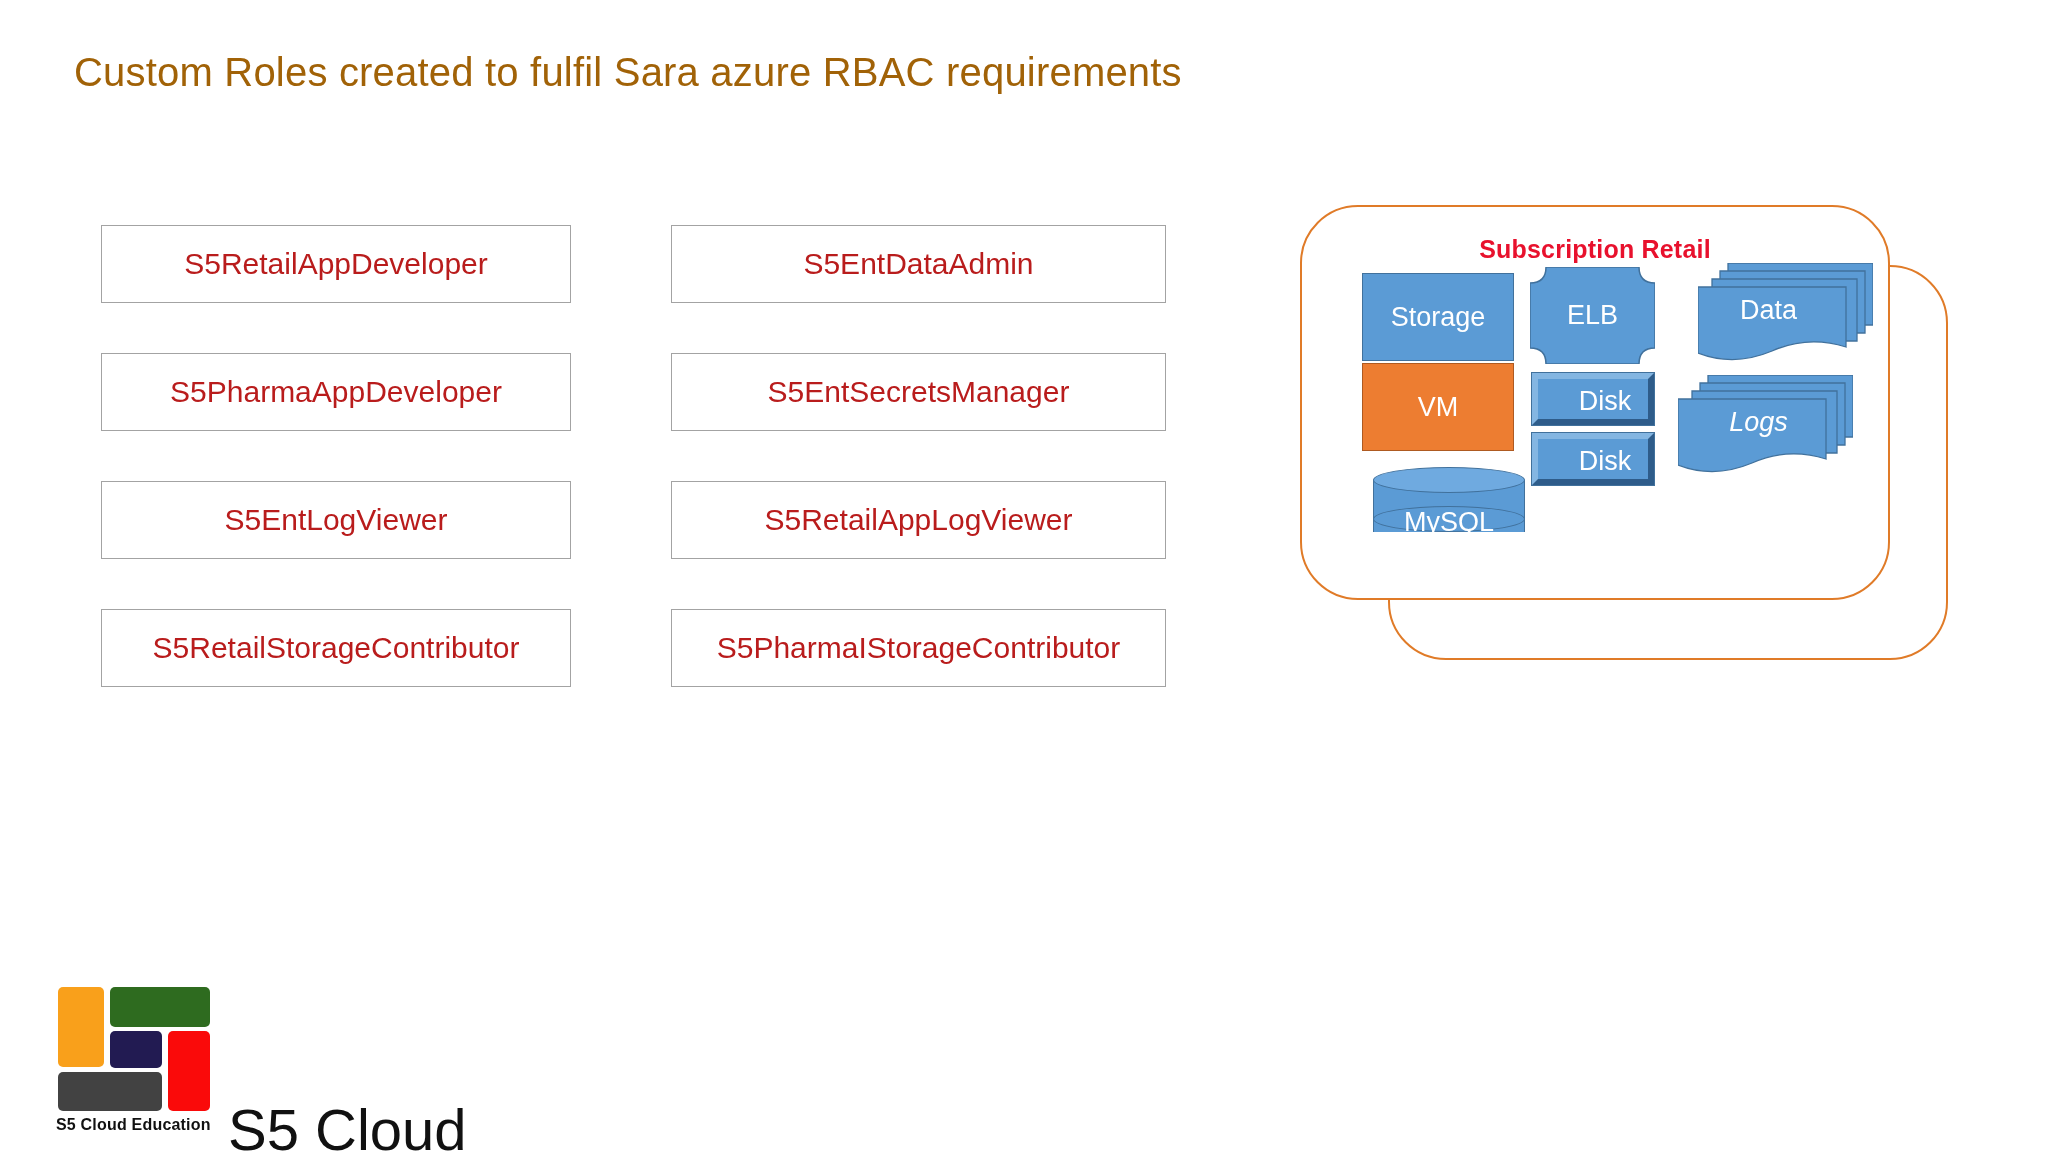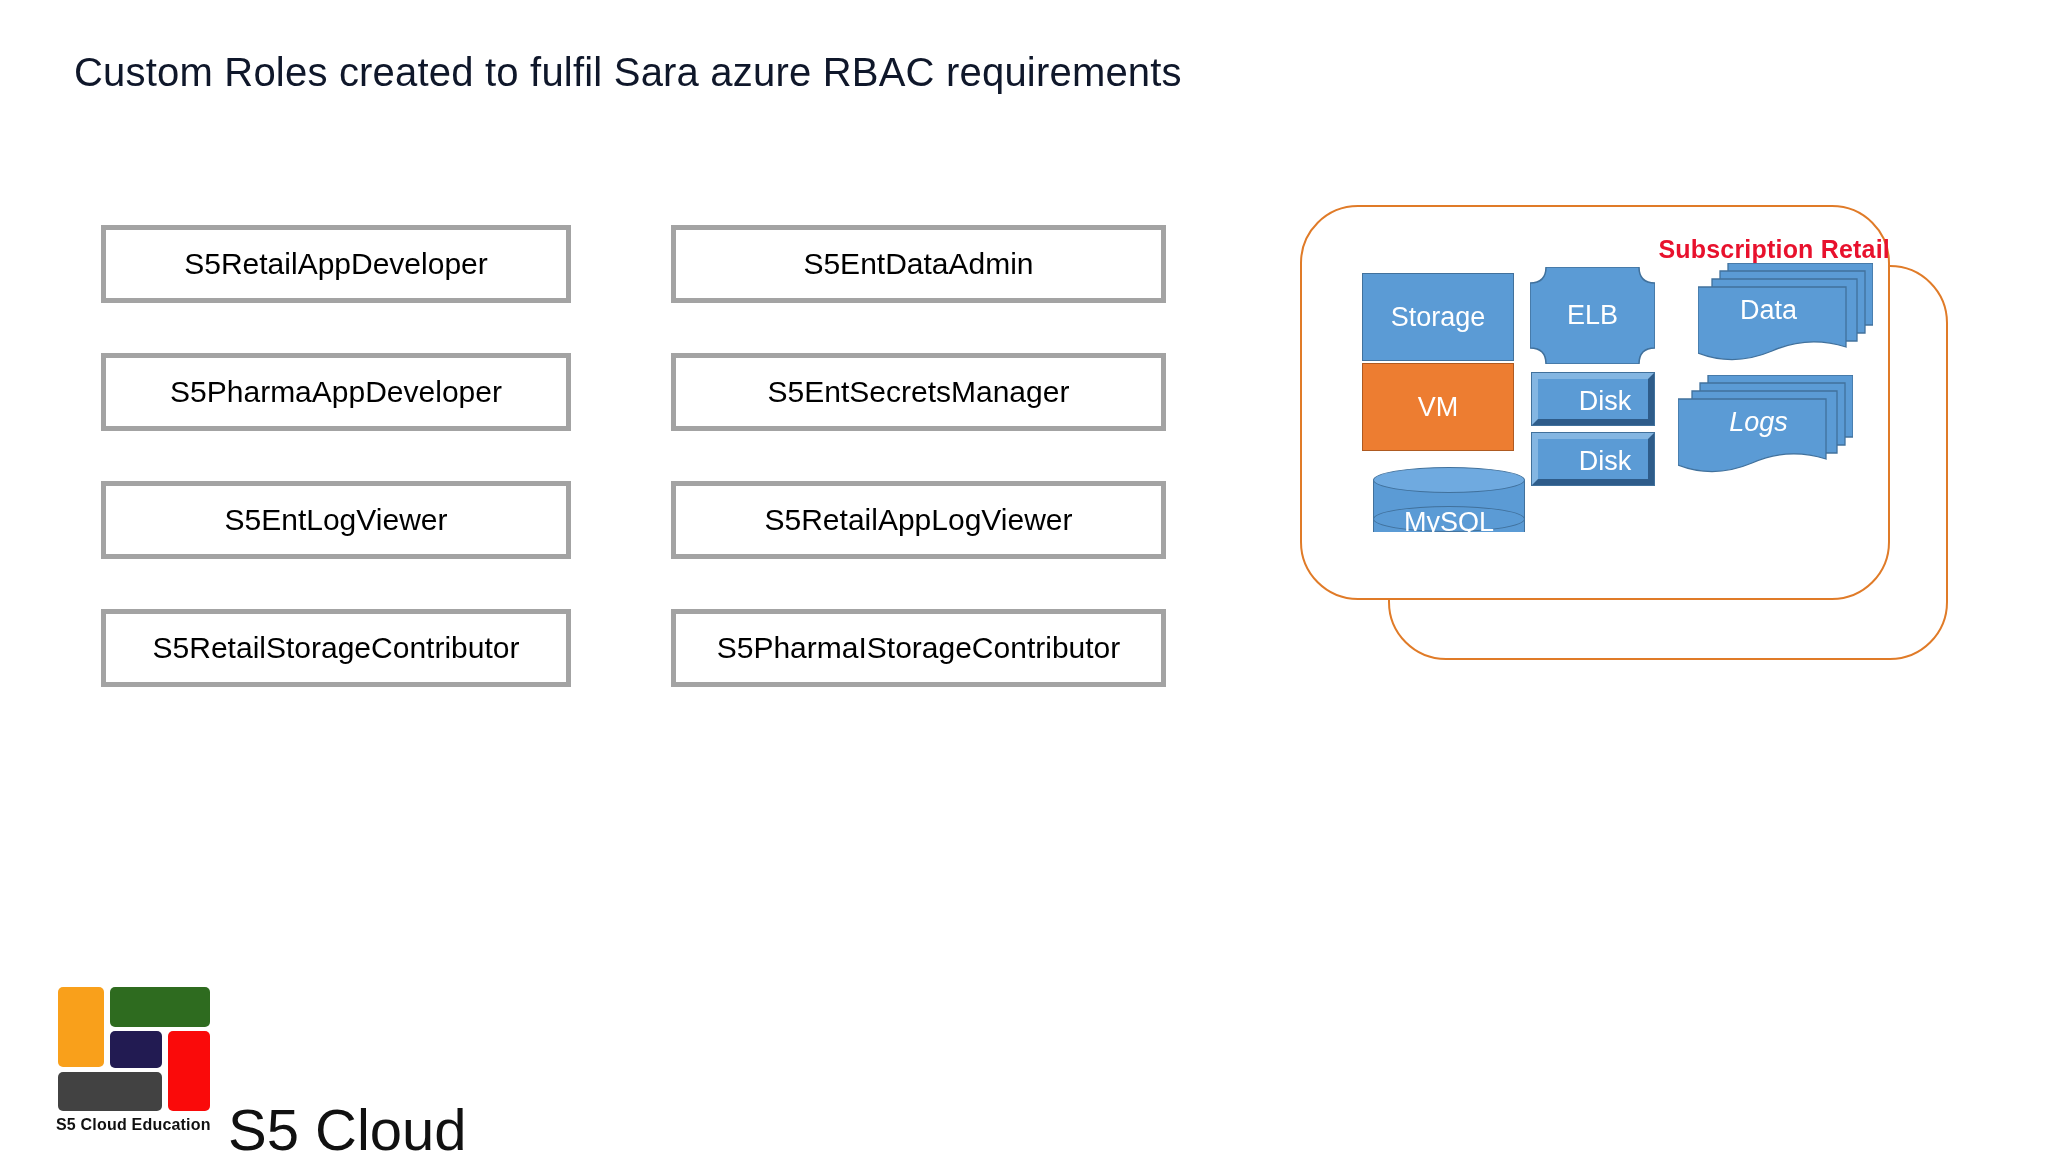--- a/index.html
+++ b/index.html
@@ -12,40 +12,40 @@
     position:relative;
   }
   .slide{position:absolute;inset:0;background:#fff;}
 
   
   #slide-title{
     position:absolute;
     left:74px; top:48px;
     font-size:40px;
     line-height:1.2;
-    color:#0f172a;
+    color:#a16207;
     font-weight:400;
     letter-spacing:0.2px;
     white-space:nowrap;
   }
 
   
   .role-col{position:absolute;}
   #role-col-left{left:101px;top:225px;}
   #role-col-right{left:671px;top:225px;}
 
   .role-box{
     width:470px;height:78px;
-    border:5px solid #a3a3a3;
+    border:1px solid #a3a3a3;
     background:#FFFFFF;
     box-sizing:border-box;
     display:flex;align-items:center;justify-content:center;
     margin-bottom:50px;
     font-size:30px;
-    color:#000000;
+    color:#b91c1c;
     white-space:nowrap;
   }
   #role-col-right .role-box{width:495px;}
 
   
   #architecture{
     position:absolute;
     left:1300px; top:205px;
     width:660px; height:460px;
   }
@@ -63,21 +63,21 @@
     left:0px; top:0px;
     width:590px;height:395px;
     border:2.5px solid #E07B28;
     border-radius:58px;
     background:#FFFFFF;
     box-sizing:border-box;
   }
   #subscription-label{
     position:absolute;
     left:0;top:30px;width:590px;
-    text-align:right;
+    text-align:center;
     color:#E8112D;
     font-size:25px;
     font-weight:600;
     letter-spacing:0.2px;
   }
 
   .diagram-inner{position:absolute;left:0;top:0;width:590px;height:395px;}
 
   .nodeTxt{
     color:#ffffff;

